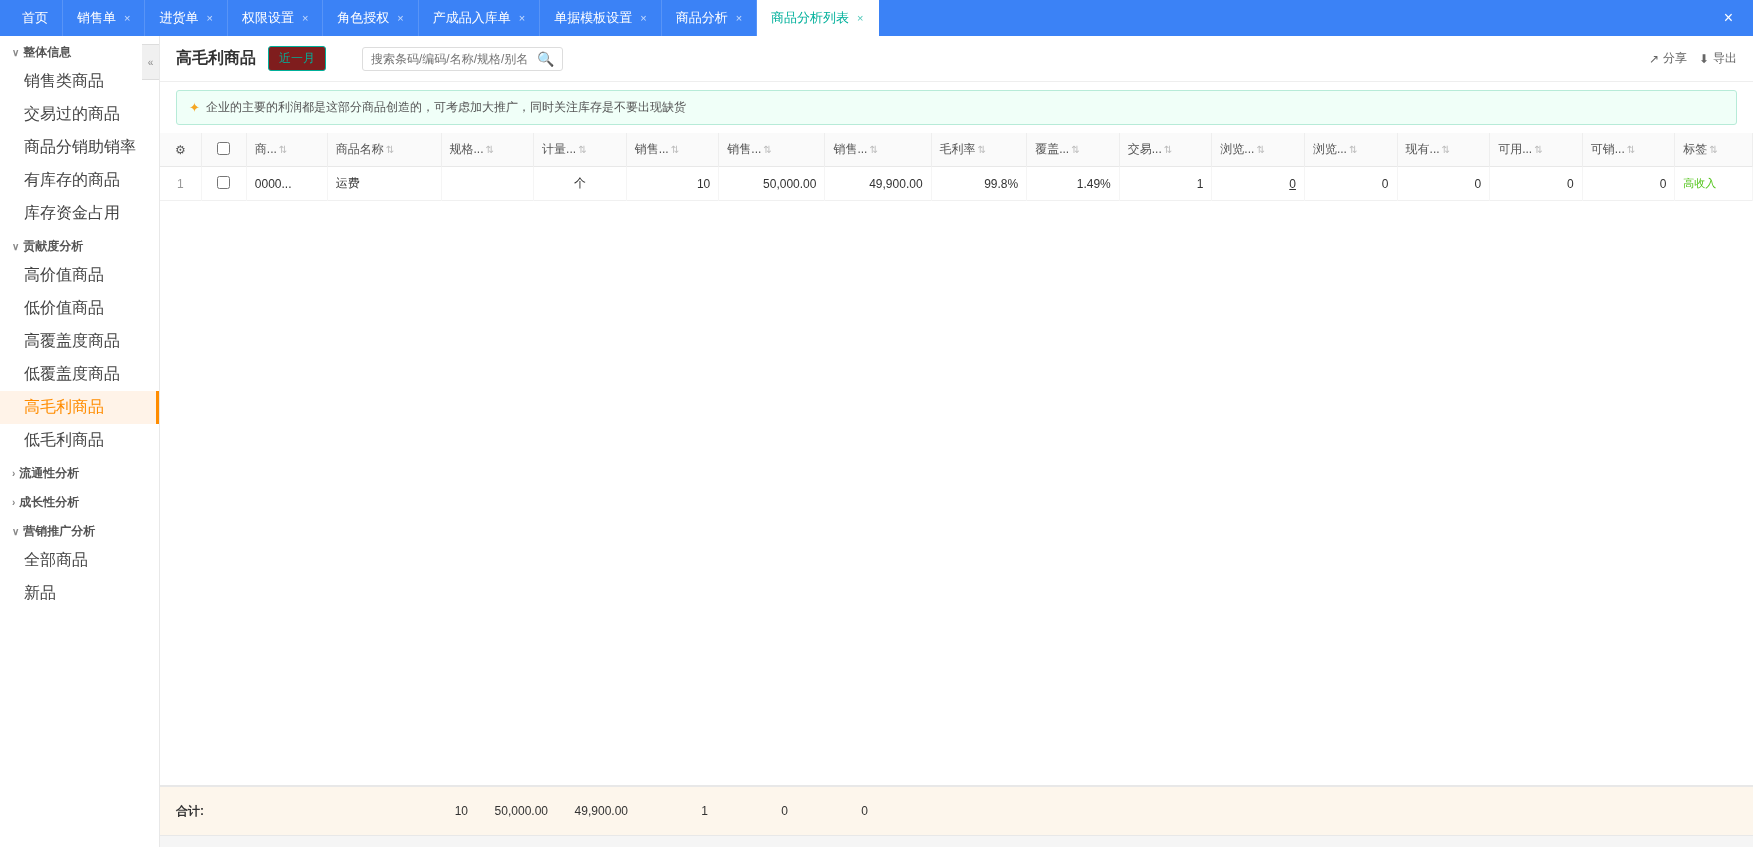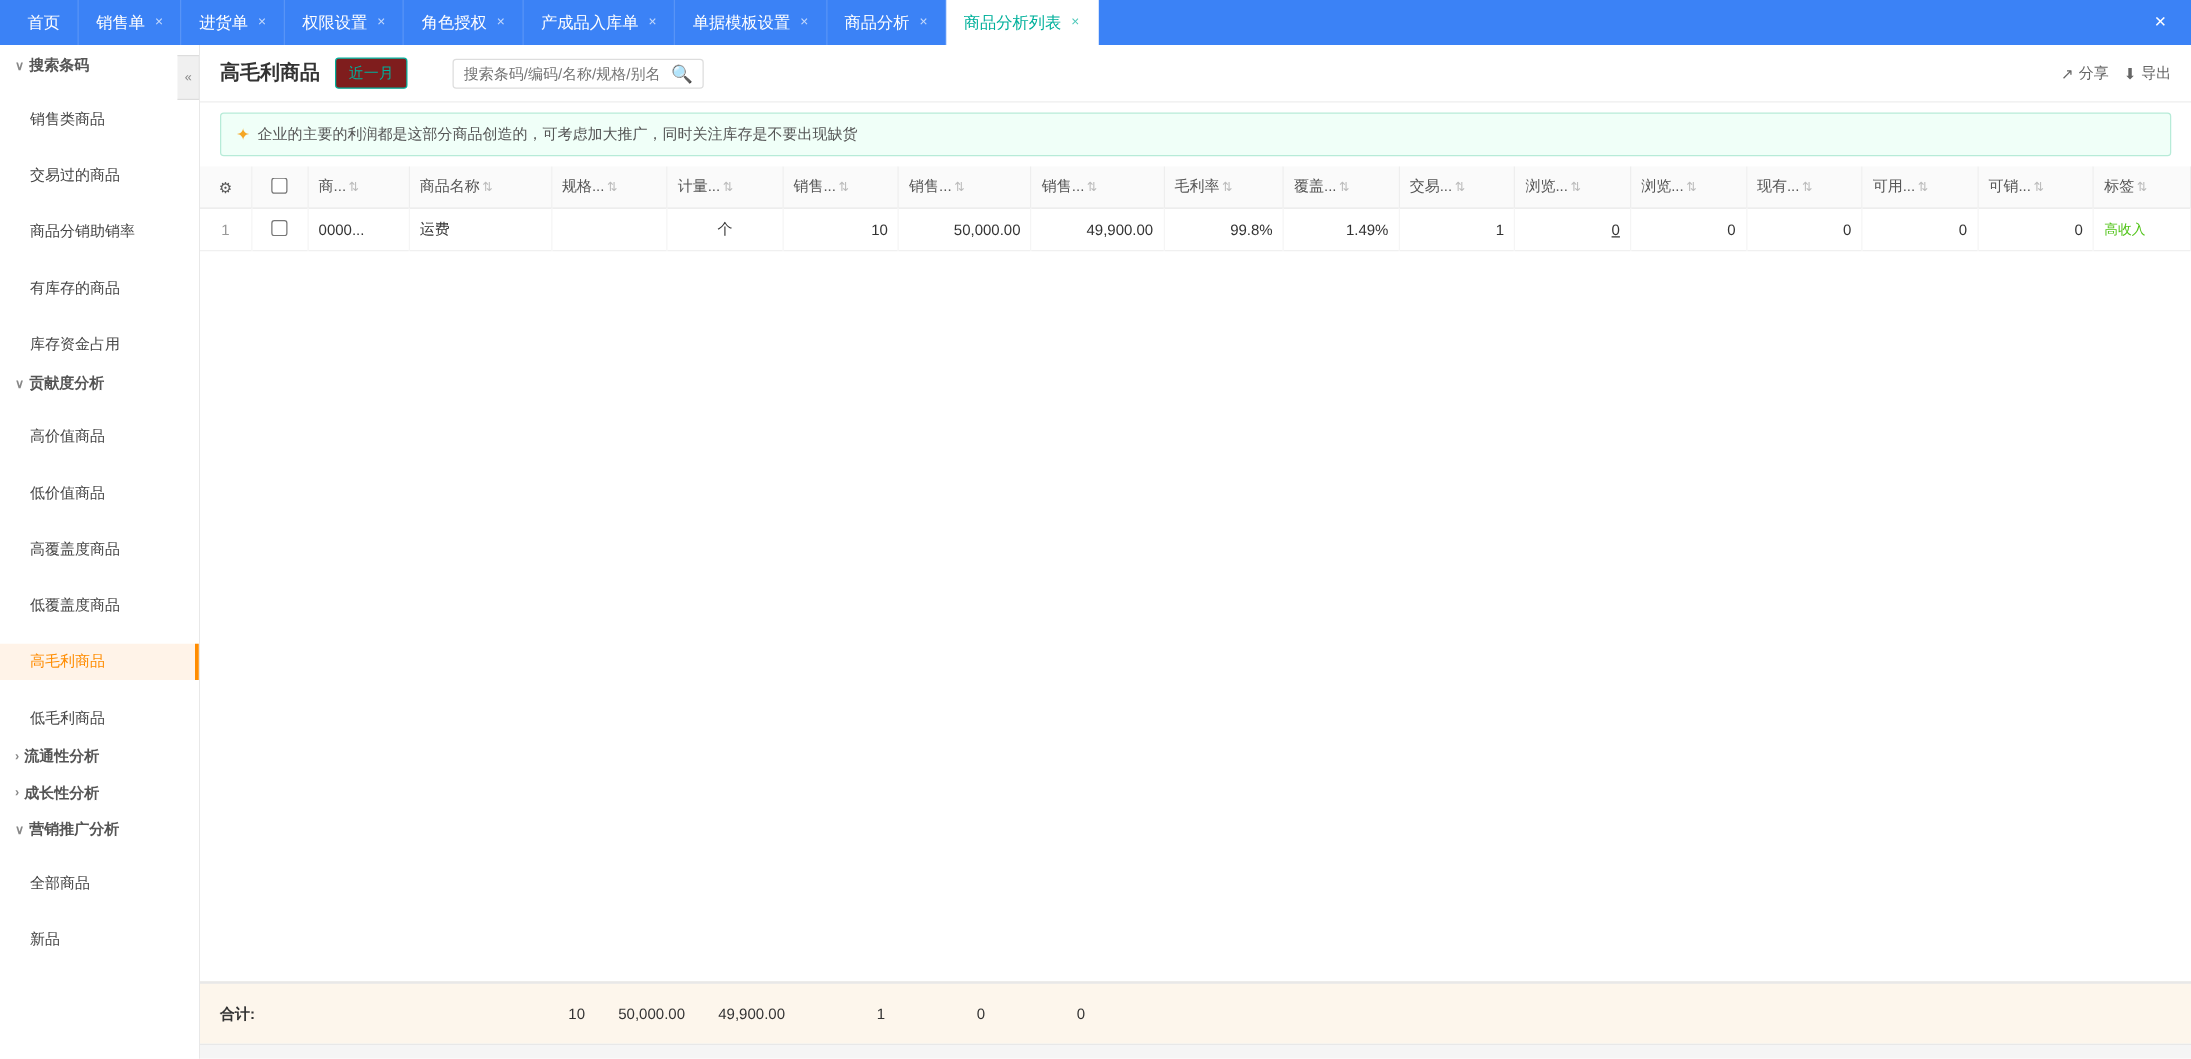--- a/index.html
+++ b/index.html
@@ -86,25 +86,24 @@
       display: flex;
       align-items: center;
       gap: 4px;
       cursor: pointer;
     }
     .sidebar-group-header .arrow { font-size: 10px; color: #888; }
     .sidebar-item {
       padding: 6px 12px 6px 24px;
       color: #444;
       cursor: pointer;
-      font-size: 12px;
+      font-size: 16px;
       white-space: nowrap;
       overflow: hidden;
       text-overflow: ellipsis;
-      margin-top: 16px;
     }
     .sidebar-item.active {
       background: #fff3e8;
       color: #ff8c00;
       border-right: 3px solid #ff8c00;
     }
 
     
     .content-area {
       flex: 1;
@@ -287,21 +286,21 @@
 </div>
 
 <div class="main-layout">
 
   <div class="sidebar">
     <div class="sidebar-collapse-btn">«</div>
     <div id="sidebar-content">
         <div>
           <div class="sidebar-group-header">
             <span class="arrow">∨</span>
-            <span>搜索条码</span>
+            <span>整体信息</span>
           </div>
           <div class="sidebar-item">销售类商品</div>
           <div class="sidebar-item">交易过的商品</div>
           <div class="sidebar-item">商品分销助销率</div>
           <div class="sidebar-item">有库存的商品</div>
           <div class="sidebar-item">库存资金占用</div>
         </div>
         <div>
           <div class="sidebar-group-header">
             <span class="arrow">∨</span>

